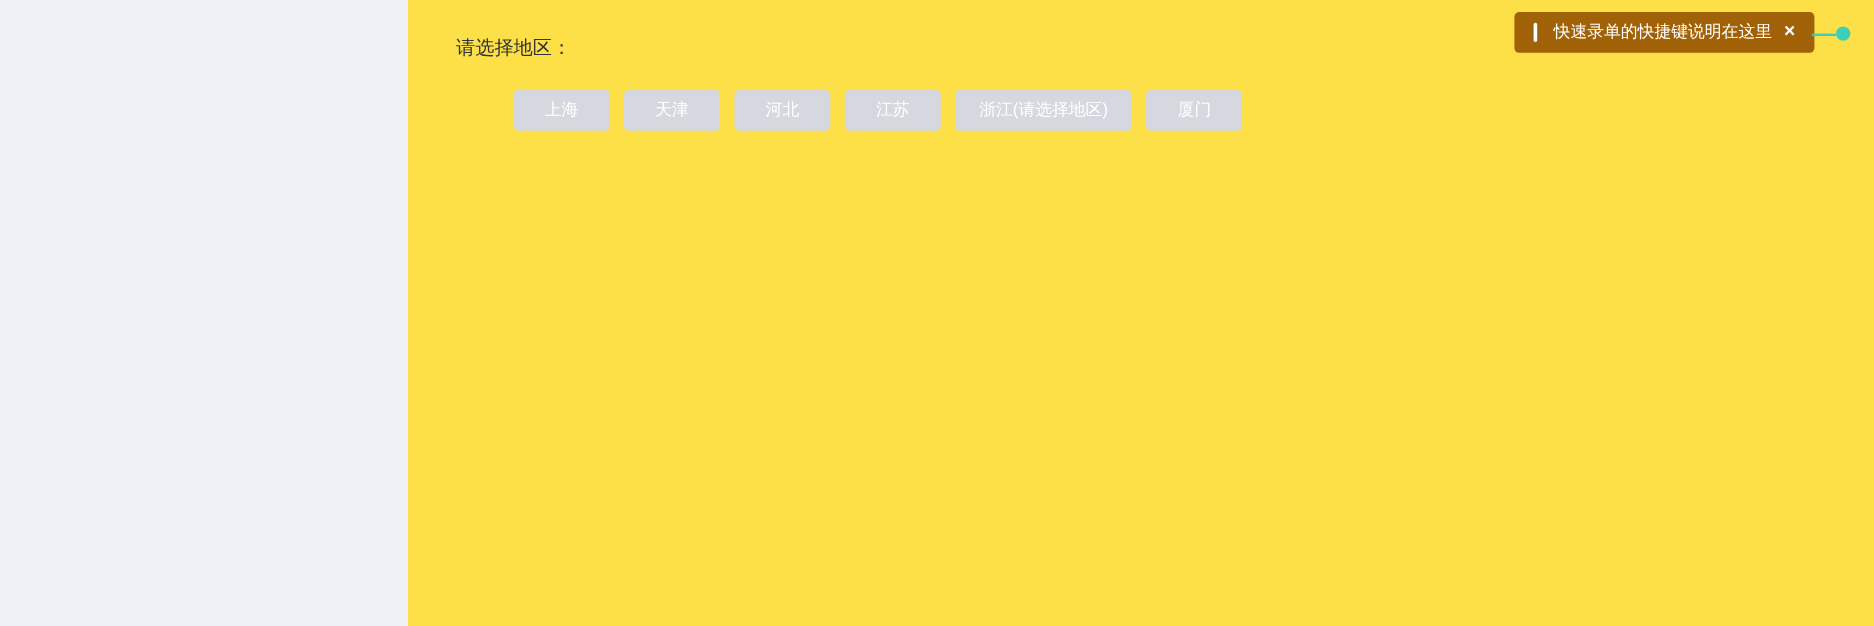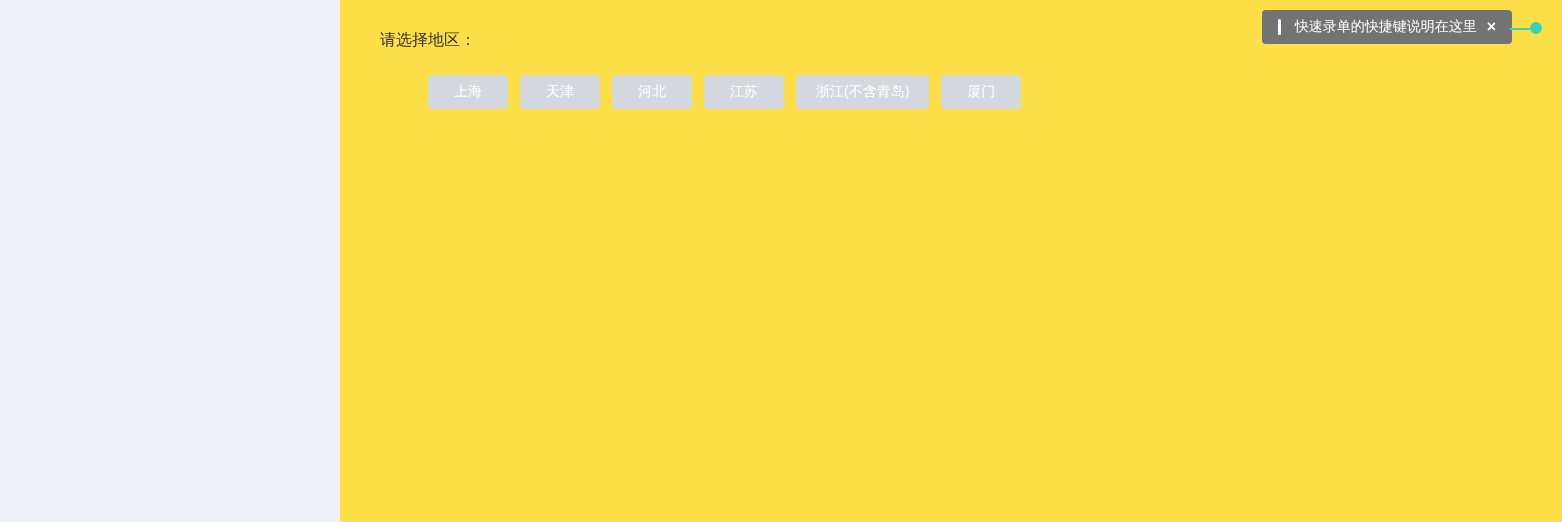--- a/index.html
+++ b/index.html
@@ -63,21 +63,21 @@
       white-space: nowrap;
       min-width: 80px;
       text-align: center;
     }
 
     
     .tooltip-banner {
       position: absolute;
       top: 10px;
       right: 50px;
-      background: #737373;
+      background: #a16207;
       color: #ffffff;
       font-size: 14px;
       padding: 8px 16px;
       border-radius: 4px;
       display: flex;
       align-items: center;
       gap: 10px;
       white-space: nowrap;
     }
 
@@ -127,21 +127,21 @@
 <div class="sidebar"></div>
 
 <div class="main-content">
   <div class="page-label">请选择地区：</div>
 
   <div class="region-buttons-row" id="row1">
       <button class="region-btn">上海</button>
       <button class="region-btn">天津</button>
       <button class="region-btn">河北</button>
       <button class="region-btn">江苏</button>
-      <button class="region-btn">浙江(不含青岛)</button>
+      <button class="region-btn">浙江(请选择地区)</button>
       <button class="region-btn">厦门</button>
     </div>
 </div>
 
 <div class="tooltip-banner">
   <span>快速录单的快捷键说明在这里</span>
   <span class="tooltip-close">×</span>
 </div>
 <div class="tooltip-line"></div>
 <div class="tooltip-dot"></div>

